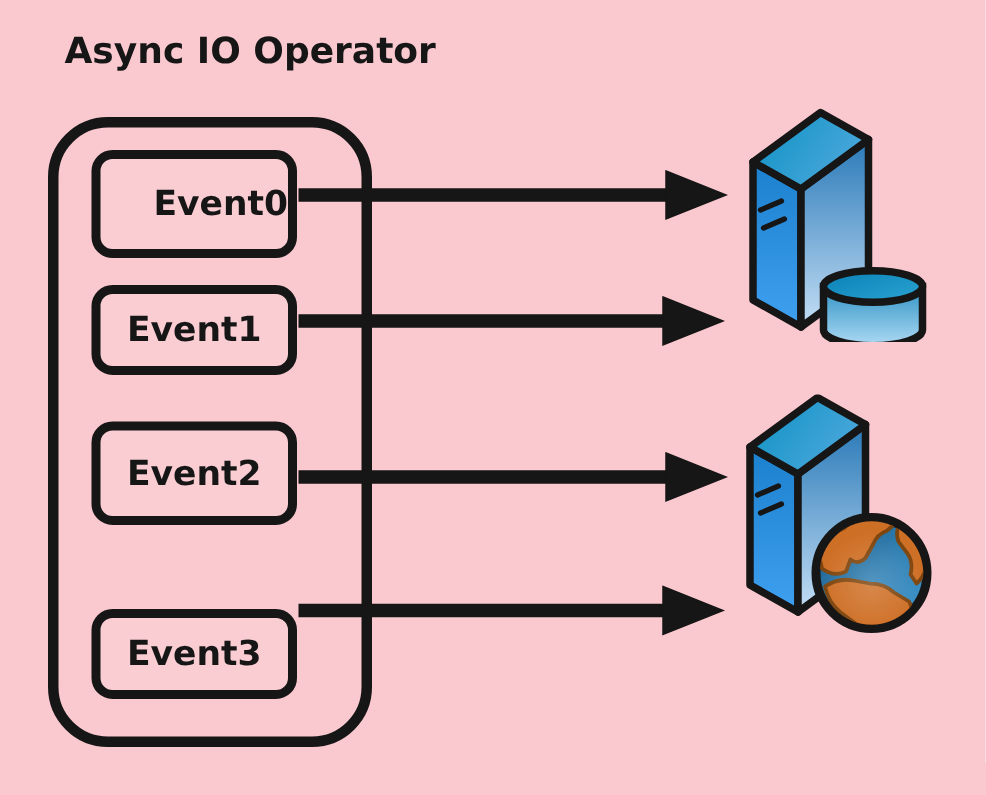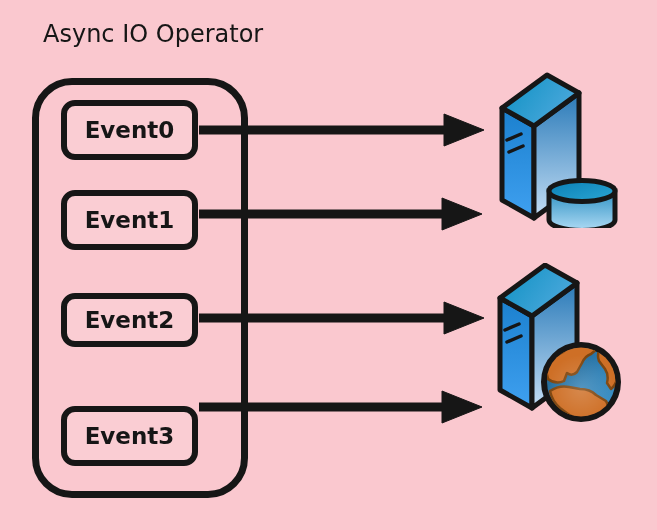--- a/index.html
+++ b/index.html
@@ -16,21 +16,21 @@
     position: relative;
     width: 657px;
     height: 530px;
     background: #FAC8CF;
   }
   .title {
     position: absolute;
     left: 43px;
     top: 20px;
     font-size: 24px;
-    font-weight: 400;
+    font-weight: 700;
     color: #161616;
     letter-spacing: 0px;
     white-space: nowrap;
   }
   .operator-box {
     position: absolute;
     left: 32px;
     top: 78px;
     width: 216px;
     height: 420px;
@@ -47,23 +47,23 @@
     border-radius: 14px;
     box-sizing: border-box;
     background: #FACDD3;
     display: flex;
     align-items: center;
     justify-content: center;
     font-size: 23px;
     font-weight: 600;
     color: #161616;
   }
-  .ev0 { top: 100px; height: 60px; }
+  .ev0 { top: 100px; height: 72px; justify-content: flex-end; }
   .ev1 { top: 190px; height: 60px; }
-  .ev2 { top: 293px; height: 54px; }
+  .ev2 { top: 281px; height: 69px; }
   .ev3 { top: 378px; height: 60px; margin-top: 28px; }
   .arrow-layer {
     position: absolute;
     left: 0;
     top: 0;
     pointer-events: none;
   }
   .server-icon {
     position: absolute;
   }

